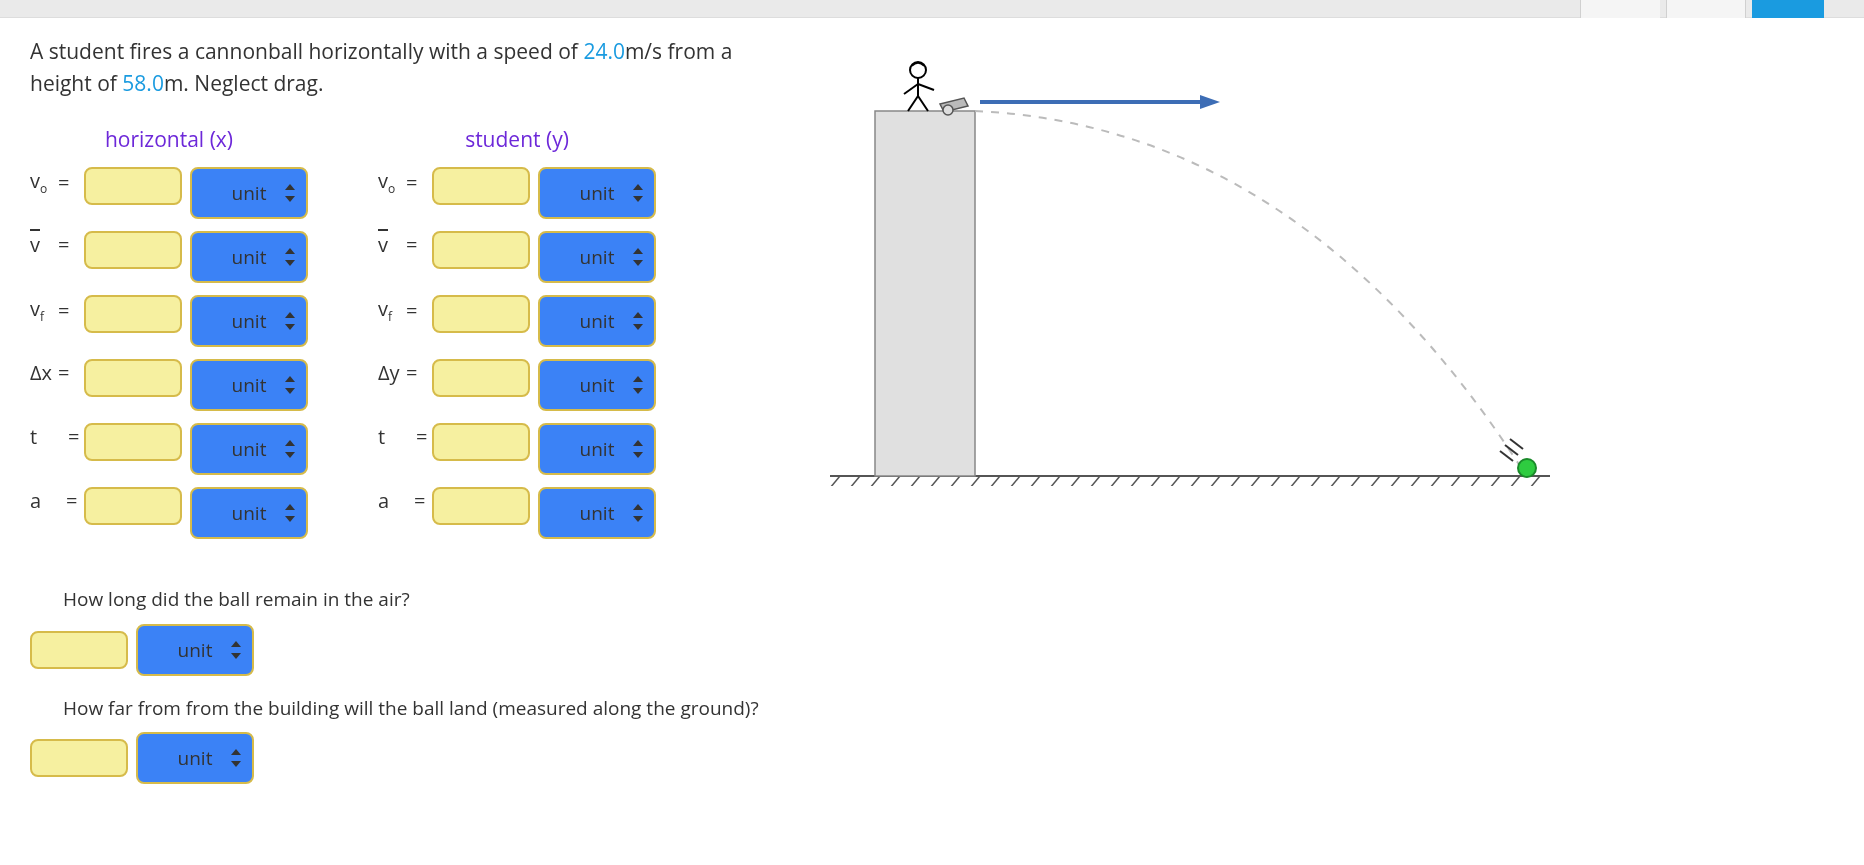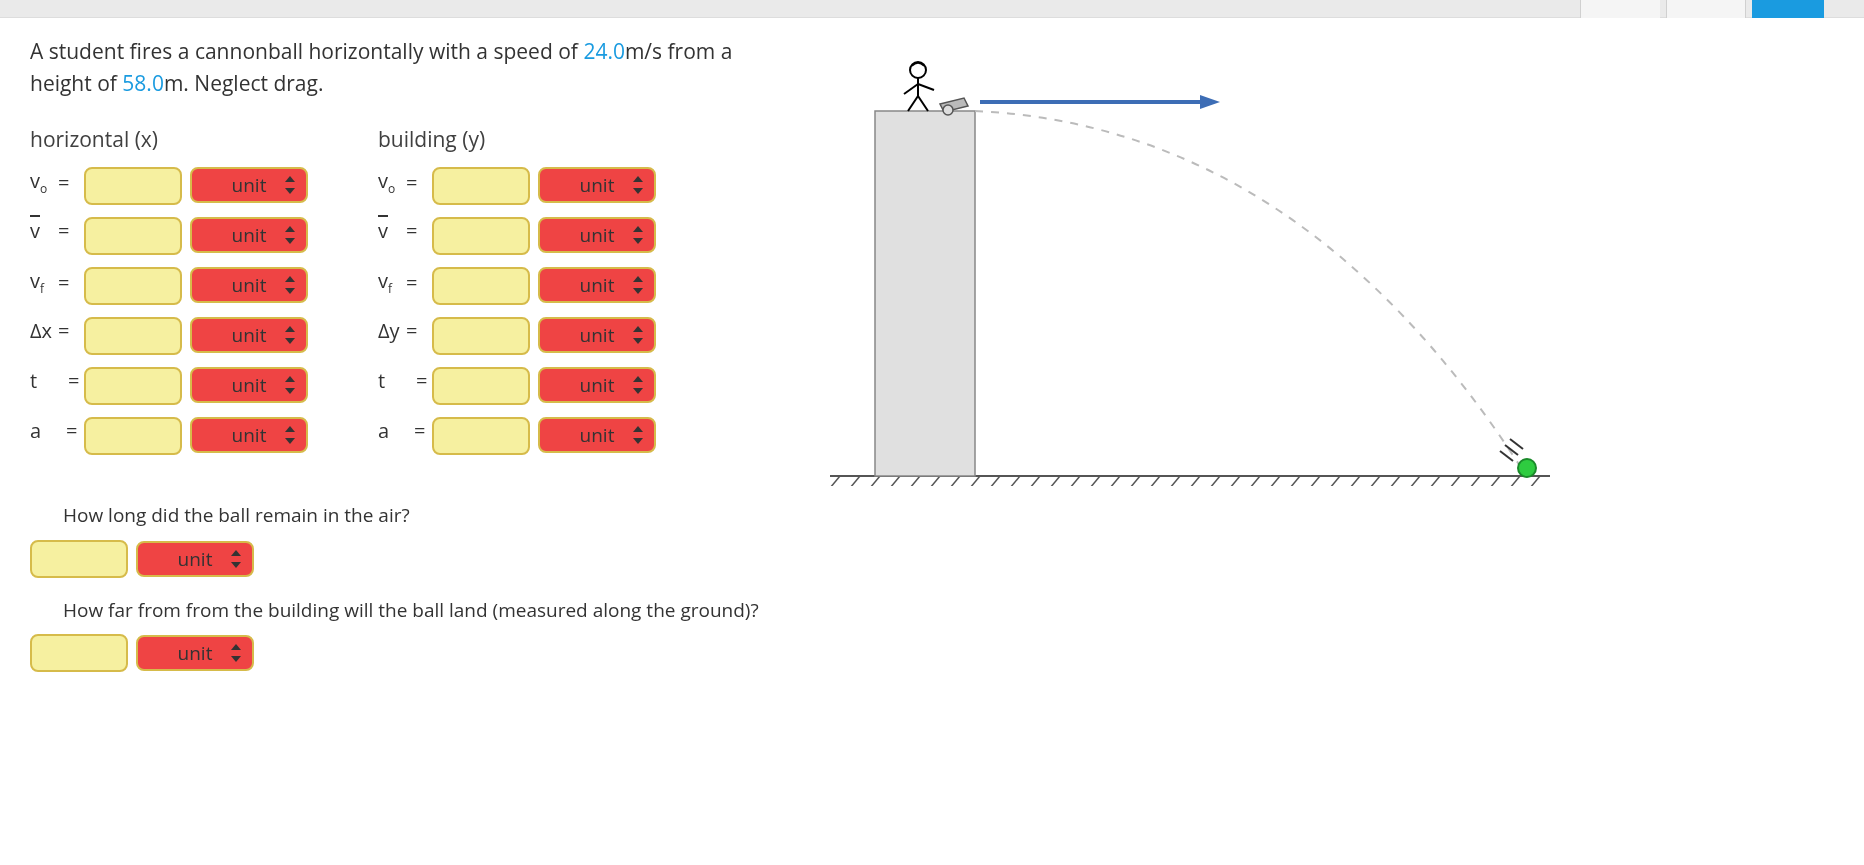--- a/index.html
+++ b/index.html
@@ -48,21 +48,21 @@
     display: flex;
     padding: 18px 48px 20px 30px;
     gap: 60px;
   }
   .left-col { flex: 0 0 740px; }
   .right-col { flex: 1; padding-top: 20px; }
   .prompt { font-size: 21px; line-height: 1.5; margin-bottom: 26px; }
   .prompt .val { color: #1a9be0; }
   .tables-wrap { display: flex; gap: 70px; margin-bottom: 34px; }
   .col-block { }
-  .col-title { font-size: 21px; margin-bottom: 14px; color:#404040; }
+  .col-title { text-align: center; font-size: 21px; margin-bottom: 14px; color:#6d28d9; }
   .var-row { display: flex; align-items: flex-start; margin-bottom: 12px; }
   .var-label {
     width: 54px;
     text-align: left;
     font-size: 20px;
     white-space: nowrap;
     display:flex;
     align-items:center;
   }
   .var-label .sym { display:inline-block; min-width:24px; }
@@ -75,22 +75,22 @@
     background: #f6f0a0;
     border: 2px solid #d6bb4a;
     border-radius: 8px;
     margin-right: 8px;
     padding: 4px 6px;
     font-size: 18px;
   }
   .unit-select {
     position: relative;
     width: 118px;
-    height: 36px;
-    background: #ef4444;
+    height: 52px;
+    background: #3b82f6;
     border: 2px solid #d6bb4a;
     border-radius: 8px;
     display: flex;
     align-items: center;
     justify-content: center;
     cursor: pointer;
     user-select: none;
   }
   .unit-select .txt { font-size: 19px; color:#333; }
   .unit-select .chevrons {
@@ -205,21 +205,21 @@
             </div>
           <input class="value-input" style="">
           <div class="unit-select">
               <span class="txt">unit</span>
               <span class="chevrons"></span>
             </div>
         </div>
       </div>
 
       <div class="col-block">
-        <div class="col-title">building (y)</div>
+        <div class="col-title">student (y)</div>
         <div class="var-row">
           <div class="var-label">
               <span class="sym">v<sub>o</sub></span>
               <span class="eq">=</span>
             </div>
           <input class="value-input" style="">
           <div class="unit-select">
               <span class="txt">unit</span>
               <span class="chevrons"></span>
             </div>

